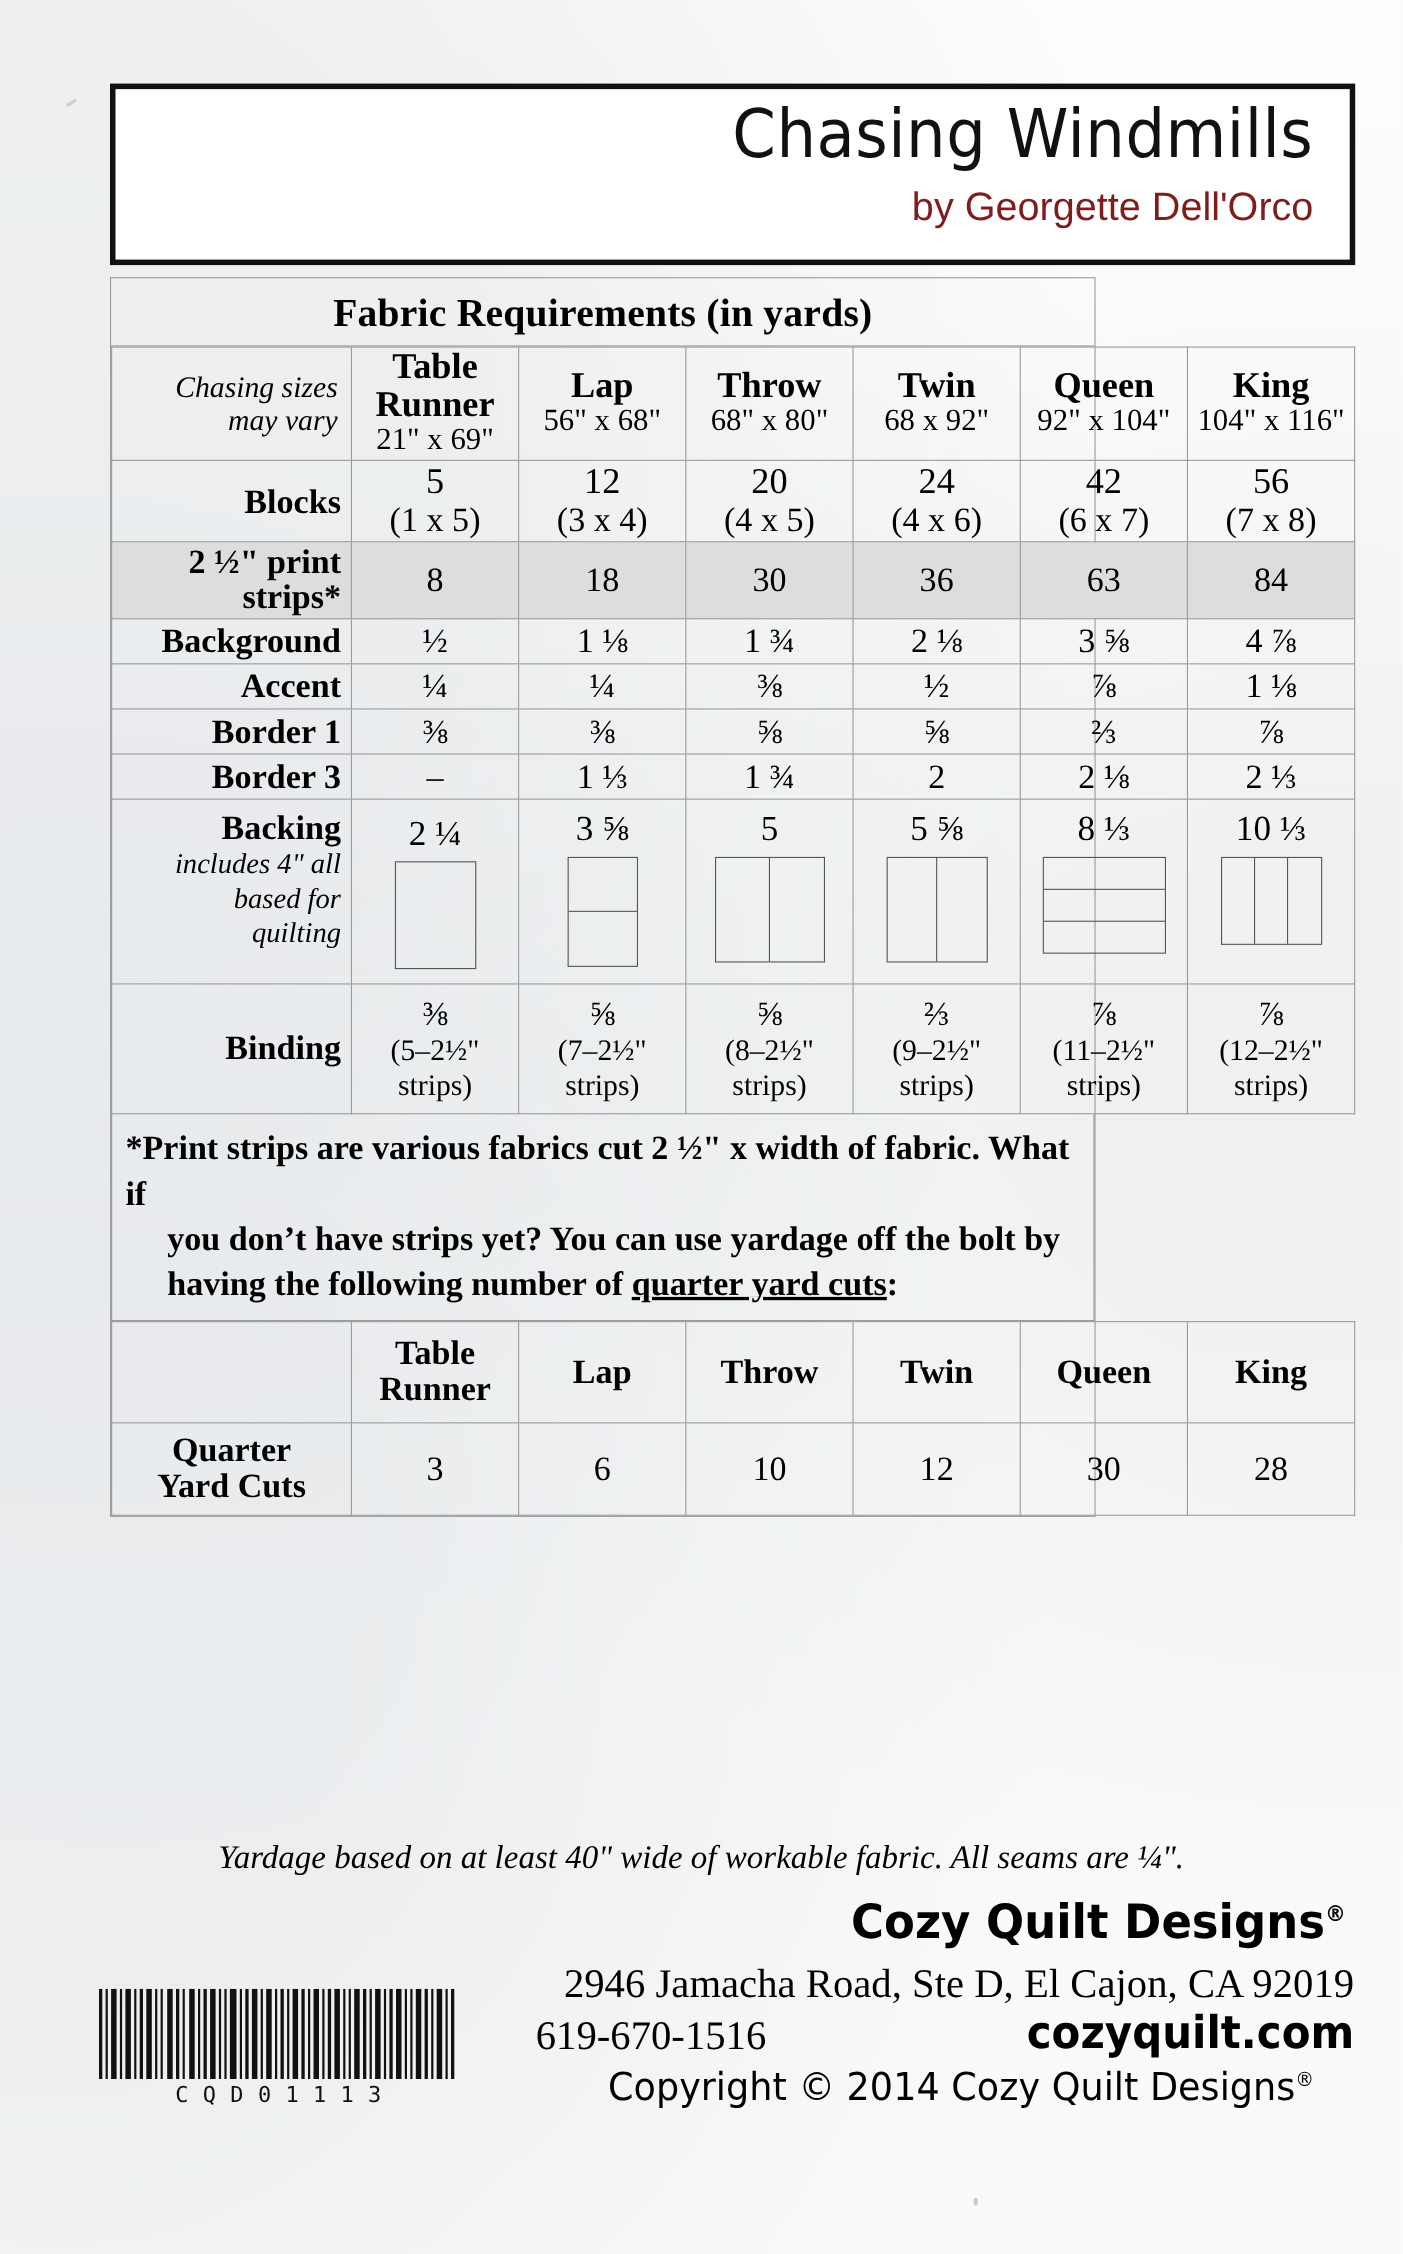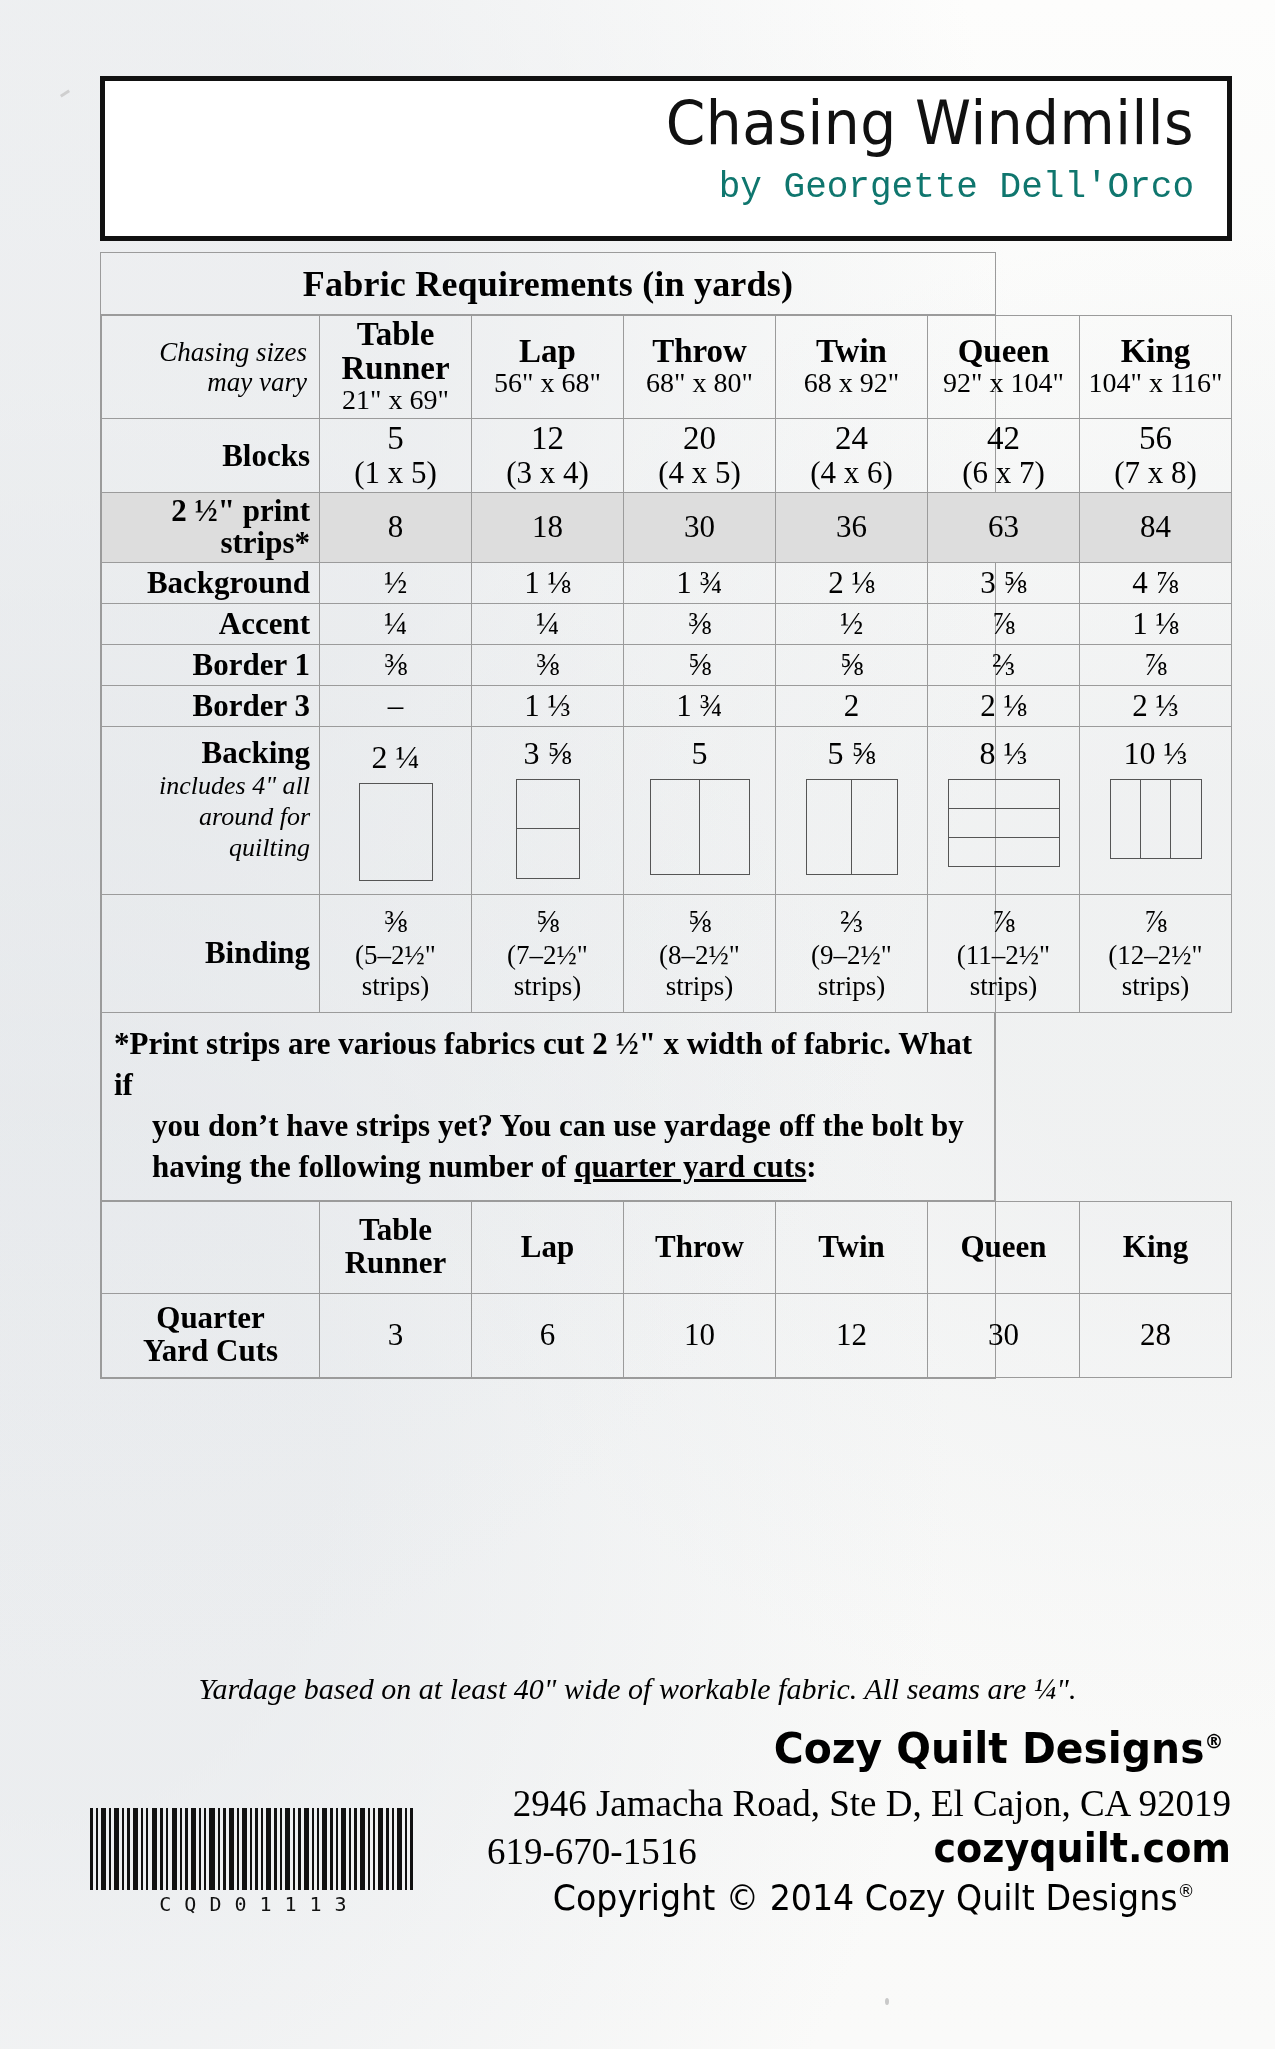--- a/index.html
+++ b/index.html
@@ -31,22 +31,22 @@
   }
   .title-main{
     position:absolute; right:33px; top:6px;
     font-family:"DejaVu Sans", sans-serif;
     font-weight:400; font-size:61px; letter-spacing:.5px;
     color:#111; transform:scaleX(.93); transform-origin:right center;
     white-space:nowrap;
   }
   .title-sub{
     position:absolute; right:33px; top:86px;
-    font-family:Liberation Mono, monospace;
-    font-size:36px; color:#0f766e; white-space:nowrap;
+    font-family:Liberation Sans, sans-serif;
+    font-size:36px; color:#7f1d1d; white-space:nowrap;
   }
 
   
   .outer{
     position:absolute; left:100px; top:252px; width:896px;
     border:1.5px solid #9b9b9b; background:transparent;
   }
   .band-title{
     height:62px; border-bottom:1.5px solid #9b9b9b;
     display:flex; align-items:center; justify-content:center;
@@ -302,21 +302,21 @@
         <td class="cx frac">1 ¾</td>
         <td class="cx frac">2</td>
         <td class="cx frac">2 ⅛</td>
         <td class="cx frac">2 ⅓</td>
       </tr>
 
       <tr style="height:168px">
         <td class="c0 rowlab" style="vertical-align:top;padding-top:10px">
           <span>Backing</span>
           <span class="rowlab-sub">includes 4" all</span>
-          <span class="rowlab-sub">around for</span>
+          <span class="rowlab-sub">based for</span>
           <span class="rowlab-sub">quilting</span>
         </td>
 
         <td class="cx" style="vertical-align:top;padding-top:12px">
           <div class="frac">2 ¼</div>
           <div class="panelwrap">
             <div class="panel vert" style="width:74px;height:98px">
                   <div></div>
                 </div>
           </div>

